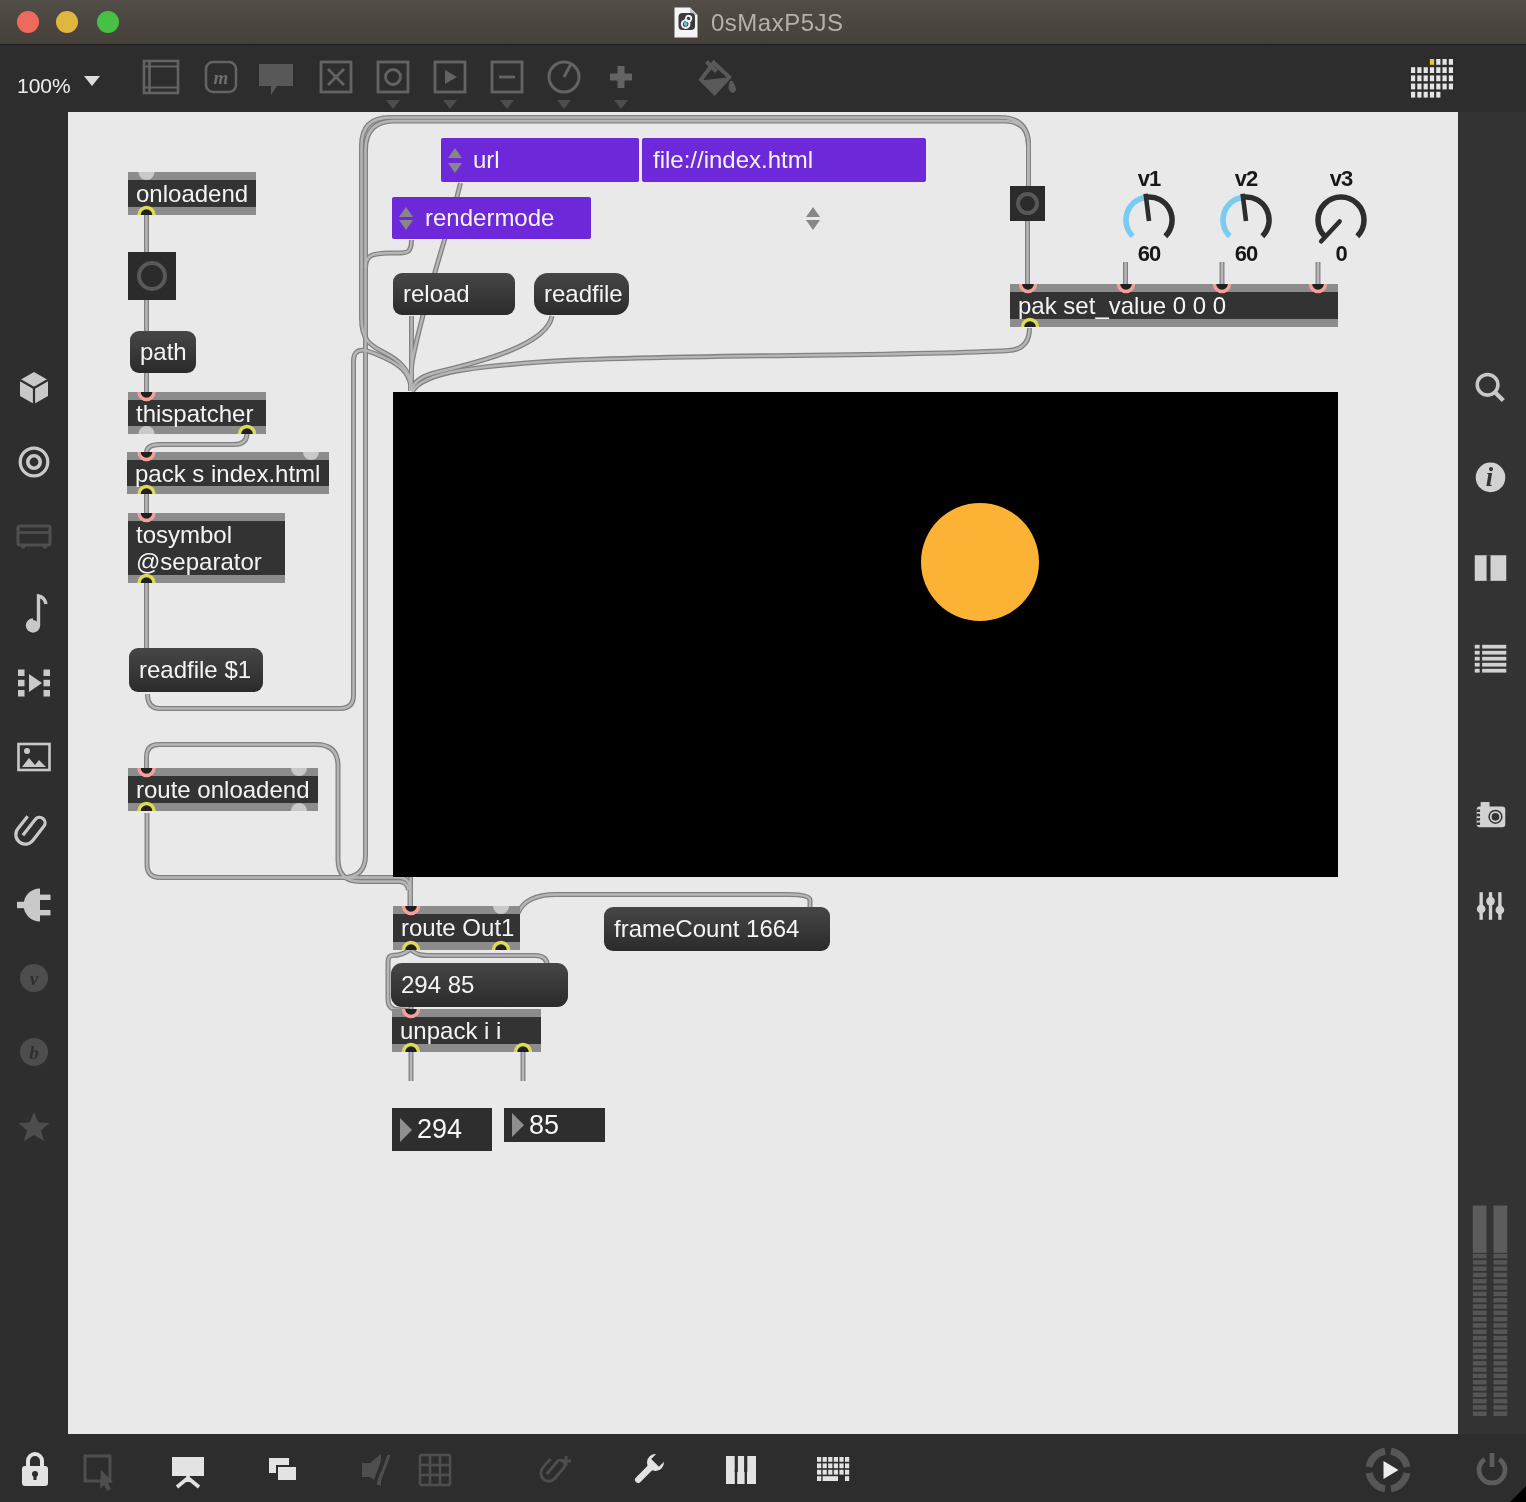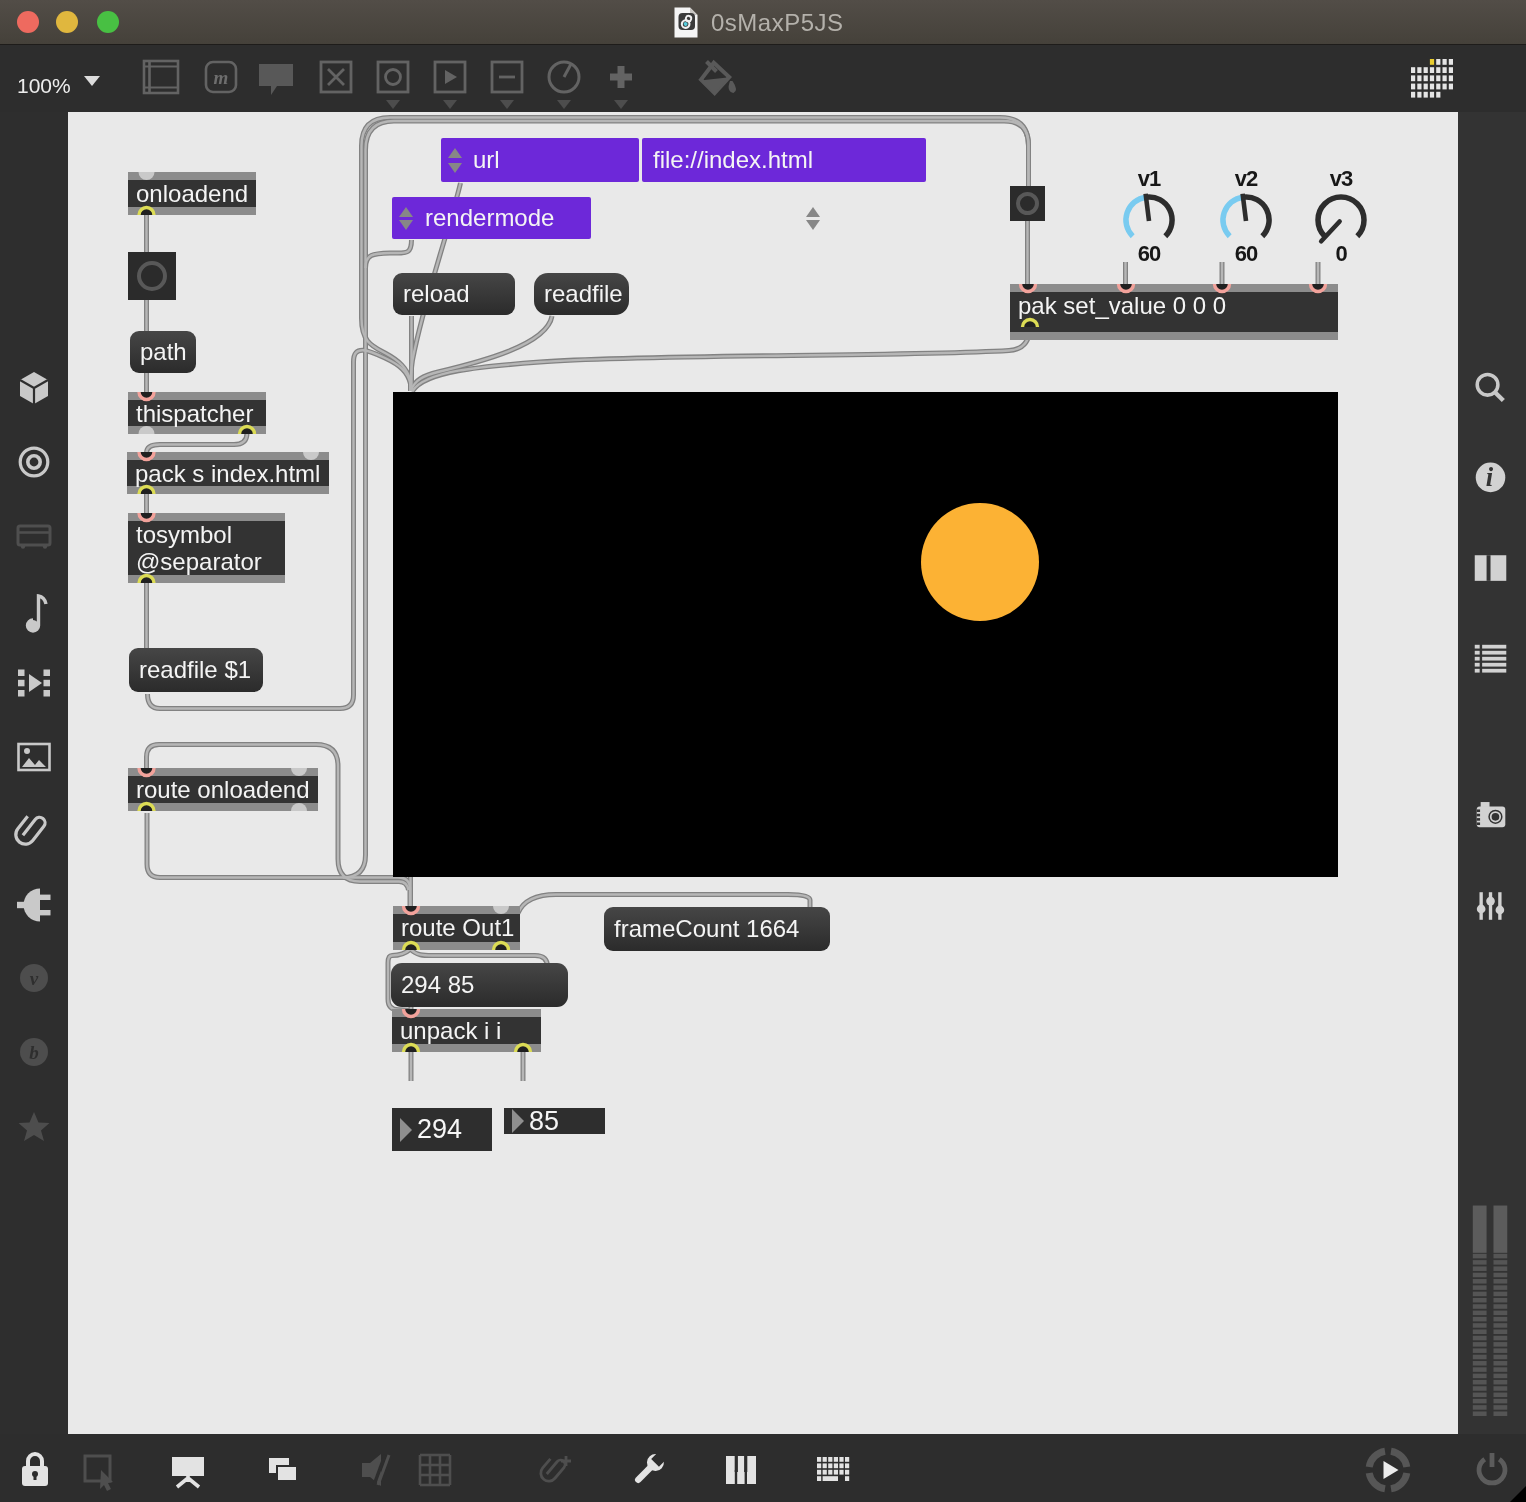--- a/index.html
+++ b/index.html
@@ -138,21 +138,21 @@
 <div class="spin" style="left:448px;top:148px;height:25px"></div>
 <div class="flat" style="left:642px;top:138px;width:284px;height:44px;padding-left:11px;border-radius:2px;font-size:24px">file://index.html</div>
 <div class="flat" style="left:392px;top:197px;width:199px;height:42px;padding-left:33px;border-radius:2px;font-size:24px">rendermode</div>
 <div class="spin" style="left:399px;top:207px;height:23px"></div>
 <div class="spin" style="left:806px;top:207px;height:23px"></div>
 <div class="msg" style="left:393px;top:273px;width:122px;height:42px;border-radius:9px;font-size:24px">reload</div>
 <div class="msg" style="left:534px;top:273px;width:95px;height:42px;border-radius:14px;font-size:24px">readfile</div>
 <div class="btn" style="left:1010px;top:186px;width:35px;height:35px">
         <i style="left:6px;top:6px;width:15px;height:15px"></i>
       </div>
-<div class="obj" style="left:1010px;top:284px;width:328px;height:56px">
+<div class="obj" style="left:1010px;top:284px;width:328px;height:43px">
         <div class="body" style="font-size:24px">pak set_value 0 0 0</div>
       </div>
 <svg class="abs" width="76" height="76" style="left:1111px;top:182px" viewBox="1111 182 76 76">
         <path d="M1132.7 236.3 A 23.0 23.0 0 0 1 1146.0 197.2" fill="none" stroke="#79cbf0" stroke-width="5.5"></path>
         <path d="M1146.0 197.2 A 23.0 23.0 0 0 1 1165.3 236.3" fill="none" stroke="#2d2d2d" stroke-width="5.5"></path>
         <line x1="1149" y1="221" x2="1145.6" y2="193.7" stroke="#2d2d2d" stroke-width="4.6"></line>
       </svg>
 <div class="dlab" style="left:1119px;top:166px">v1</div>
 <div class="dlab" style="left:1119px;top:241px">60</div>
 <svg class="abs" width="76" height="76" style="left:1208px;top:182px" viewBox="1208 182 76 76">
@@ -173,21 +173,21 @@
       </div>
 <div class="obj" style="left:393px;top:906px;width:127px;height:44px">
         <div class="body" style="font-size:24px">route Out1</div>
       </div>
 <div class="msg" style="left:604px;top:907px;width:226px;height:44px;border-radius:9px;font-size:24px">frameCount 1664</div>
 <div class="msg" style="left:391px;top:963px;width:177px;height:44px;border-radius:11px;font-size:24px">294 85</div>
 <div class="obj" style="left:392px;top:1009px;width:149px;height:43px">
         <div class="body" style="font-size:24px">unpack i i</div>
       </div>
 <div class="numbox" style="left:392px;top:1080px;width:100px;height:43px"><div class="tri"></div>294</div>
-<div class="numbox" style="left:504px;top:1080px;width:101px;height:26px"><div class="tri"></div>85</div>
+<div class="numbox" style="left:504px;top:1080px;width:101px;height:34px"><div class="tri"></div>85</div>
 </div>
 
   <svg class="abs" id="io" width="1526" height="1502" style="left:0;top:0">
 <path d="M138.5,172 A 8 8 0 0 0 154.5,172 Z" fill="#c9c9c9"></path>
 <path d="M139.0,215 A 7.5 7.5 0 0 1 154.0,215" fill="#202020" stroke="#dcdc55" stroke-width="3.4"></path>
 <path d="M139.0,392 A 7.5 7.5 0 0 0 154.0,392" fill="#202020" stroke="#f2a29b" stroke-width="3.4"></path>
 <path d="M138.5,434 A 8 8 0 0 1 154.5,434 Z" fill="#c9c9c9"></path>
 <path d="M239.5,434 A 7.5 7.5 0 0 1 254.5,434" fill="#202020" stroke="#dcdc55" stroke-width="3.4"></path>
 <path d="M139.0,452 A 7.5 7.5 0 0 0 154.0,452" fill="#202020" stroke="#f2a29b" stroke-width="3.4"></path>
 <path d="M303,452 A 8 8 0 0 0 319,452 Z" fill="#c9c9c9"></path>

